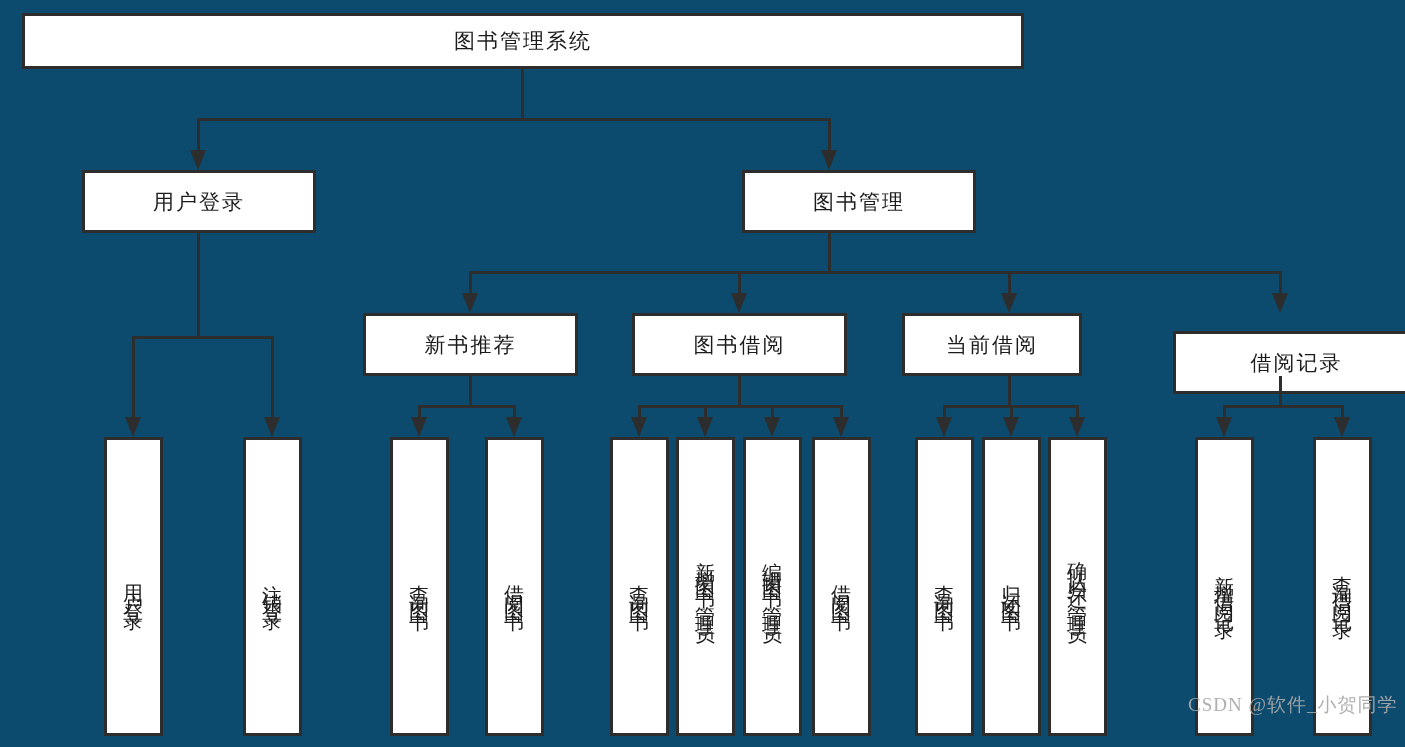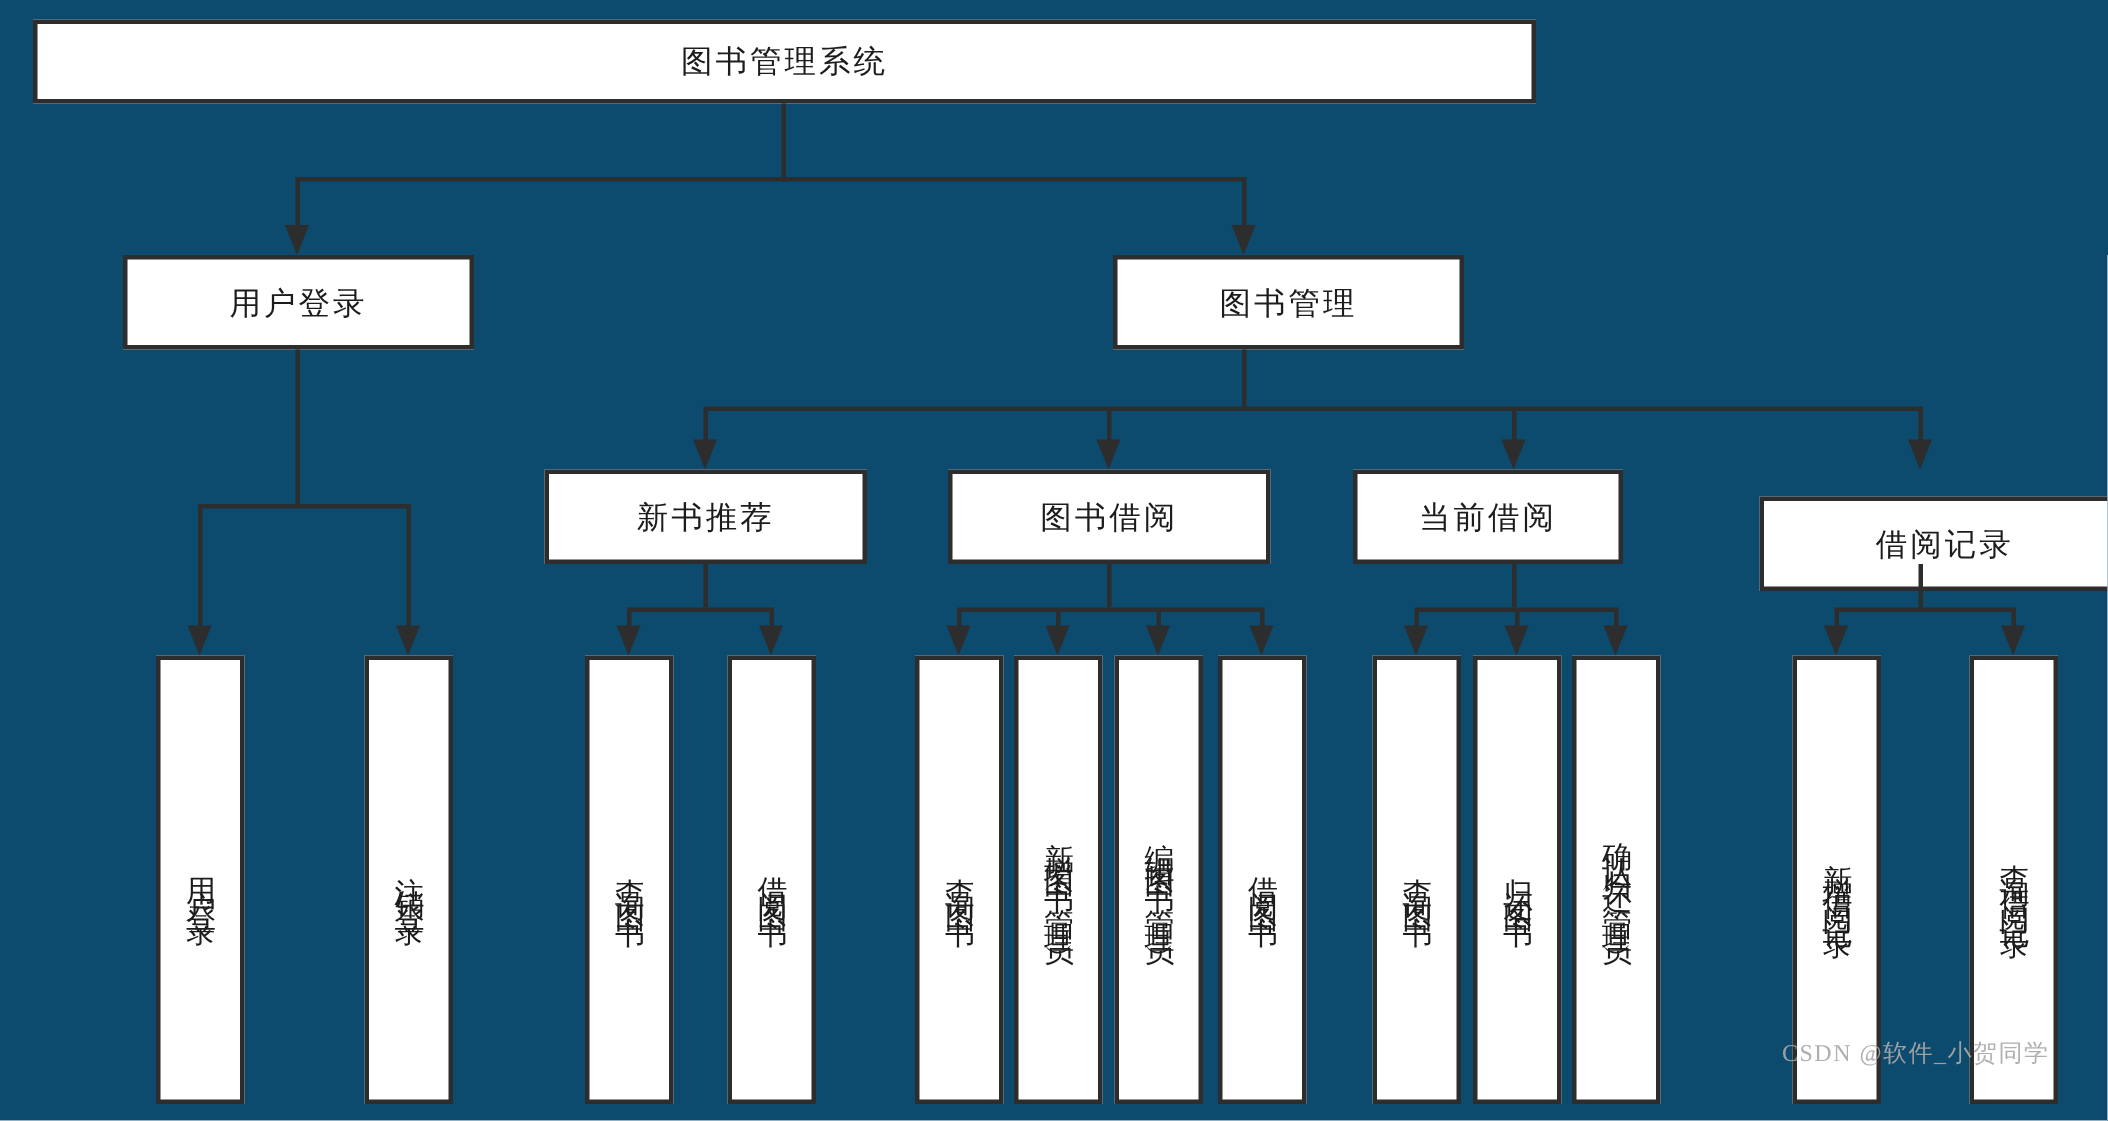--- a/index.html
+++ b/index.html
@@ -52,21 +52,21 @@
   .arrowhead{
     position:absolute;width:0;height:0;
     border-left:8px solid transparent;
     border-right:8px solid transparent;
     border-top:20px solid #2d2d2d;
   }
   .watermark{
     position:absolute;
     left:1188px;
     top:692px;
-    font-size:16px;
+    font-size:19px;
     color:rgba(168,168,168,0.92);
     letter-spacing:1px;
     z-index:10;
     white-space:nowrap;
   }
 </style>
 </head>
 <body>
 
 <div id="canvas">

